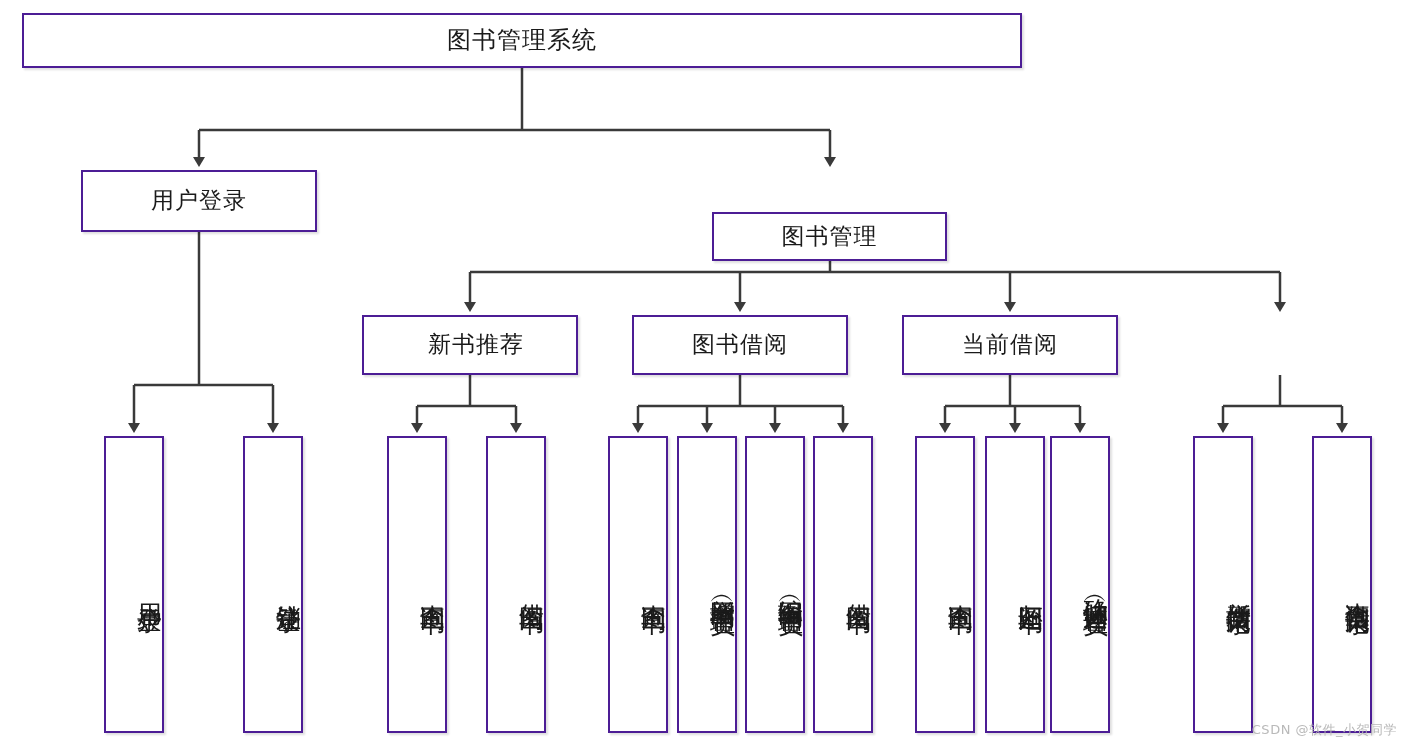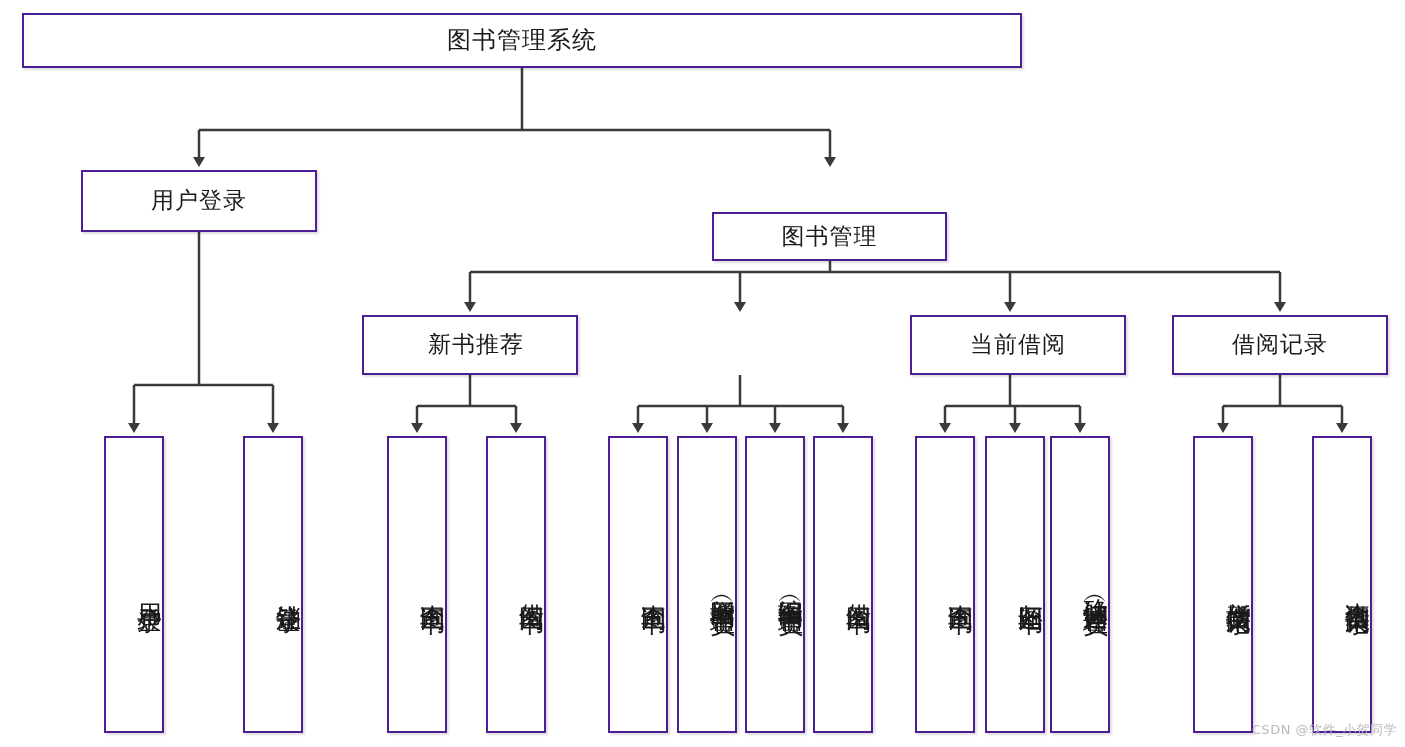--- a/index.html
+++ b/index.html
@@ -132,25 +132,25 @@
   <div class="node h" style="left:81px; top:170px; width:236px; height:62px;">
     <span>用户登录</span>
   </div>
   <div class="node h" style="left:712px; top:170px; width:235px; height:49px;margin-top:42px;">
     <span>图书管理</span>
   </div>
 
   <div class="node h" style="left:362px; top:315px; width:216px; height:60px;padding-left:12px;">
     <span>新书推荐</span>
   </div>
-  <div class="node h" style="left:902px; top:315px; width:216px; height:60px;margin-left:8px;">
+  <div class="node h" style="left:632px; top:315px; width:216px; height:60px;">
+    <span>图书借阅</span>
+  </div>
+  <div class="node h" style="left:902px; top:315px; width:216px; height:60px;">
     <span>当前借阅</span>
-  </div>
-  <div class="node h" style="left:1172px; top:315px; width:216px; height:60px;">
-    <span>借阅记录</span>
   </div>
 
   <div class="node v" style="left:104px; top:436px; width:60px; height:297px;">
     <span class="vtext">用户登录</span>
   </div>
   <div class="node v" style="left:243px; top:436px; width:60px; height:297px;">
     <span class="vtext">注销登录</span>
   </div>
 
   <div class="node v" style="left:387px; top:436px; width:60px; height:297px;">

